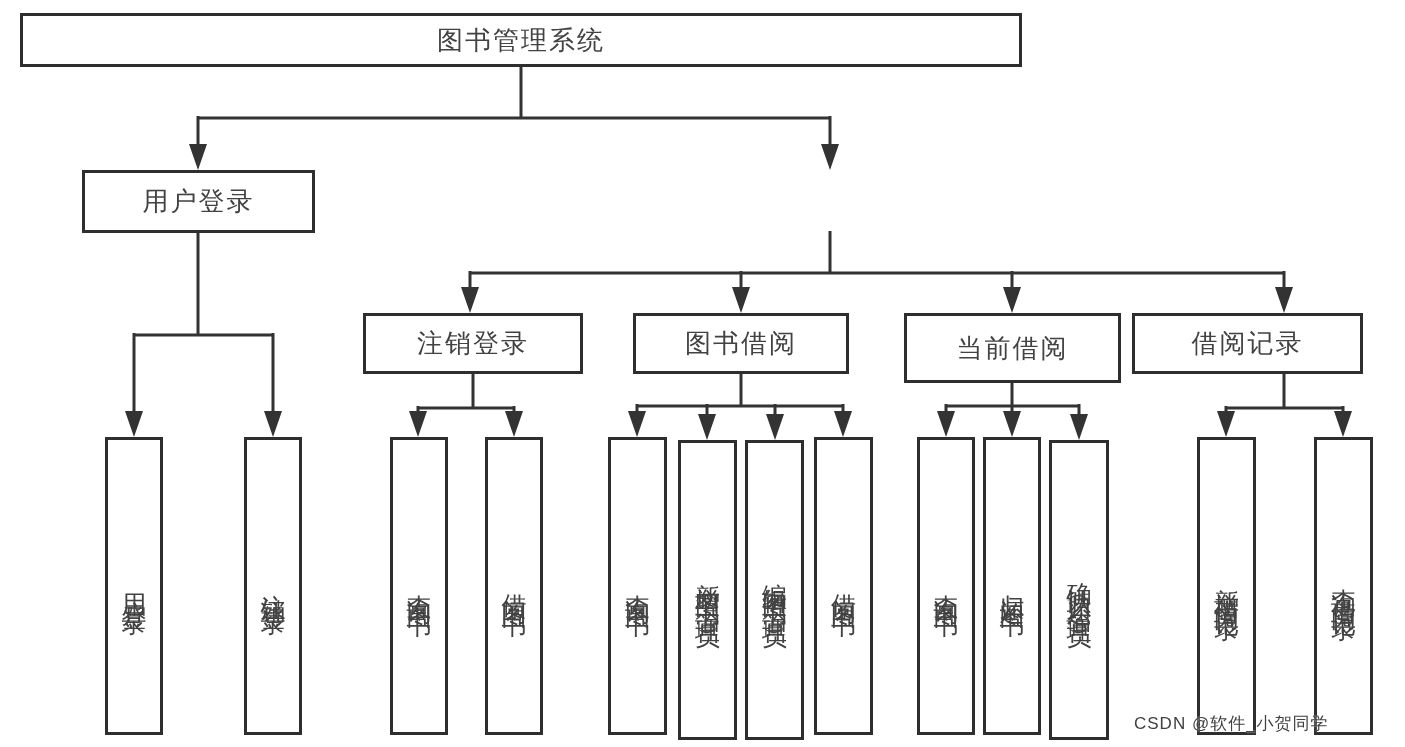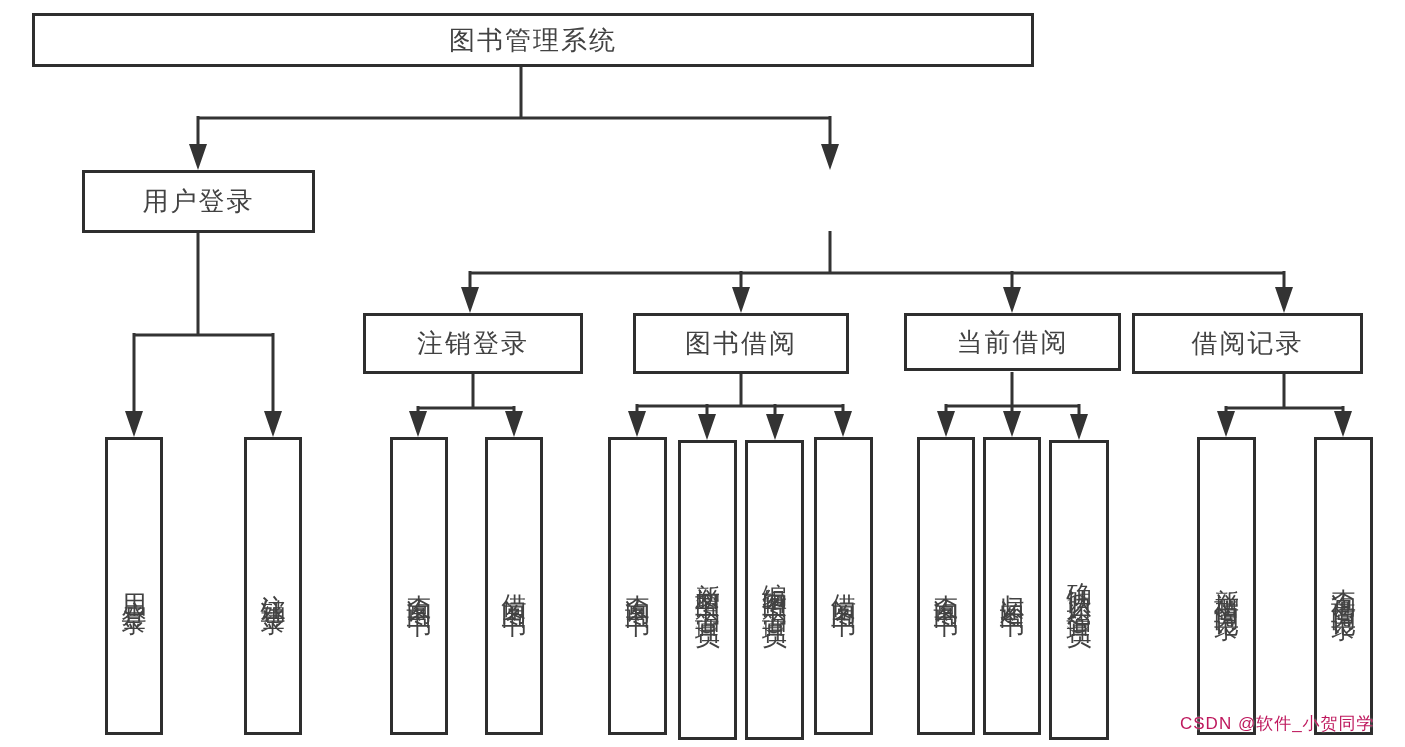--- a/index.html
+++ b/index.html
@@ -27,23 +27,23 @@
   .h { font-size:26px; letter-spacing:2px; }
   .v {
     writing-mode:vertical-rl;
     text-orientation:mixed;
     font-size:25px;
     letter-spacing:6px;
     line-height:1;
   }
   .wm {
     position:absolute;
-    left:1180px; top:712px;
+    left:1134px; top:712px;
     font-size:17px;
-    color:#be185d;
+    color:#404040;
     white-space:nowrap;
     letter-spacing:1px;
     text-shadow:0 0 2px #ffffff;
   }
 </style>
 </head>
 <body>
 
 <div class="stage">
 
@@ -66,27 +66,27 @@
     <path class="ar" d="
       M189 144 h18 L198 170 Z  M821 144 h18 L830 170 Z
       M125 411 h18 L134 437 Z  M264 411 h18 L273 437 Z
       M461 287 h18 L470 313 Z  M732 287 h18 L741 313 Z  M1003 287 h18 L1012 313 Z  M1275 287 h18 L1284 313 Z
       M409 411 h18 L418 437 Z  M505 411 h18 L514 437 Z
       M628 411 h18 L637 437 Z  M698 414 h18 L707 440 Z  M766 414 h18 L775 440 Z  M834 411 h18 L843 437 Z
       M937 411 h18 L946 437 Z  M1003 411 h18 L1012 437 Z  M1070 414 h18 L1079 440 Z
       M1217 411 h18 L1226 437 Z  M1334 411 h18 L1343 437 Z"></path>
   </svg>
 
-  <div class="node h" style="left:32px;top:13px;width:1002px;height:54px">图书管理系统</div>
+  <div class="node h" style="left:20px;top:13px;width:1002px;height:54px">图书管理系统</div>
 
   <div class="node h" style="left:82px;top:170px;width:233px;height:63px">用户登录</div>
 
   <div class="node h" style="left:363px;top:313px;width:220px;height:61px">注销登录</div>
   <div class="node h" style="left:633px;top:313px;width:216px;height:61px">图书借阅</div>
-  <div class="node h" style="left:904px;top:313px;width:217px;height:58px">当前借阅</div>
+  <div class="node h" style="left:904px;top:313px;width:217px;height:70px">当前借阅</div>
   <div class="node h" style="left:1132px;top:313px;width:231px;height:61px">借阅记录</div>
 
   <div class="node v" style="left:105px;top:437px;width:58px;height:298px">用户登录</div>
   <div class="node v" style="left:244px;top:437px;width:58px;height:298px">注销登录</div>
 
   <div class="node v" style="left:390px;top:437px;width:58px;height:298px">查询图书</div>
   <div class="node v" style="left:485px;top:437px;width:58px;height:298px">借阅图书</div>
 
   <div class="node v" style="left:608px;top:437px;width:59px;height:298px">查询图书</div>
   <div class="node v" style="left:678px;top:440px;width:59px;height:300px">新增图书（管理员）</div>

